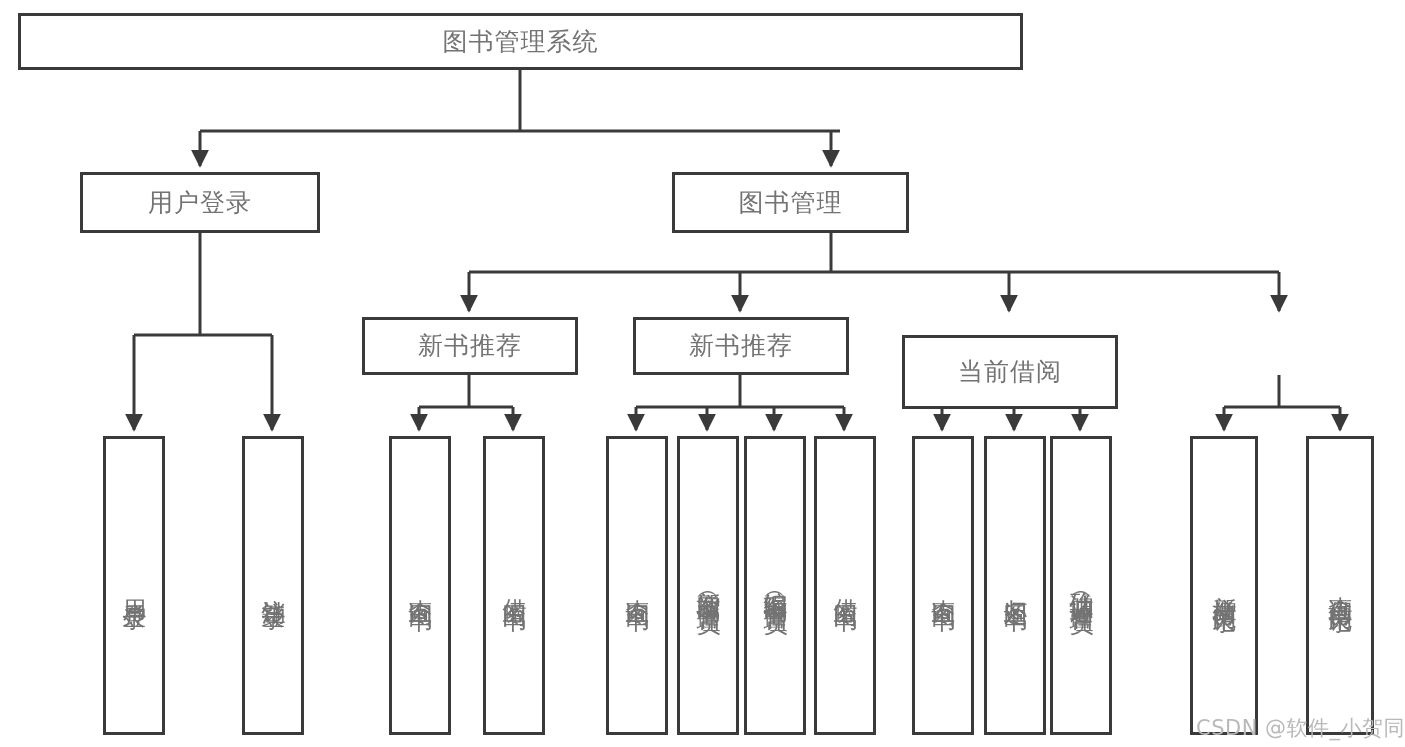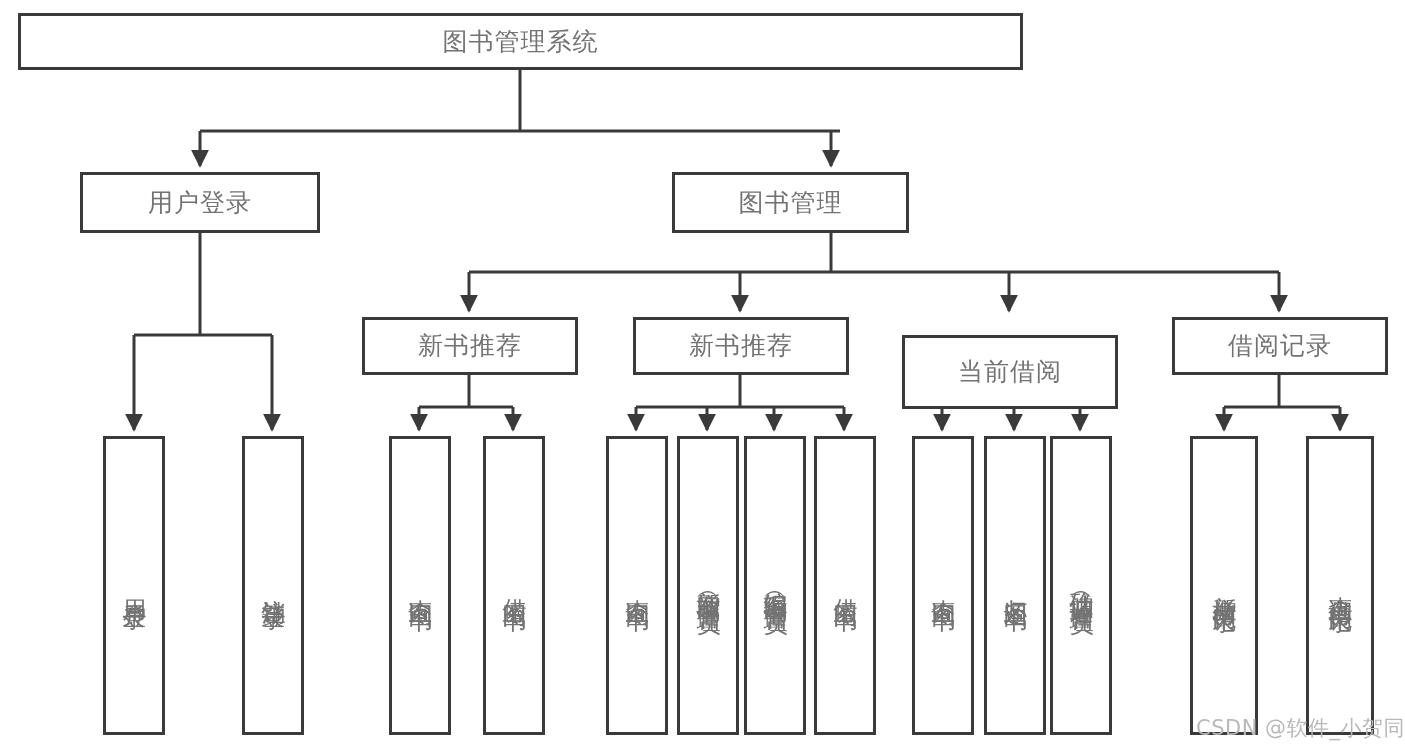--- a/index.html
+++ b/index.html
@@ -130,23 +130,20 @@
 
   <div class="node h" style="left:362px; top:317px; width:216px; height:58px;">
     <span>新书推荐</span>
   </div>
   <div class="node h" style="left:633px; top:317px; width:216px; height:58px;">
     <span>新书推荐</span>
   </div>
   <div class="node h" style="left:902px; top:335px; width:216px; height:74px;">
     <span>当前借阅</span>
   </div>
-  <div class="node h" style="left:1172px; top:317px; width:216px; height:58px;">
-    <span>借阅记录</span>
-  </div>
 
   <div class="node v" style="left:103px; top:436px; width:62px; height:299px;">
     <span class="vlabel">用户登录</span>
   </div>
   <div class="node v" style="left:242px; top:436px; width:62px; height:299px;">
     <span class="vlabel">注销登录</span>
   </div>
 
   <div class="node v" style="left:389px; top:436px; width:62px; height:299px;">
     <span class="vlabel">查询图书</span>

